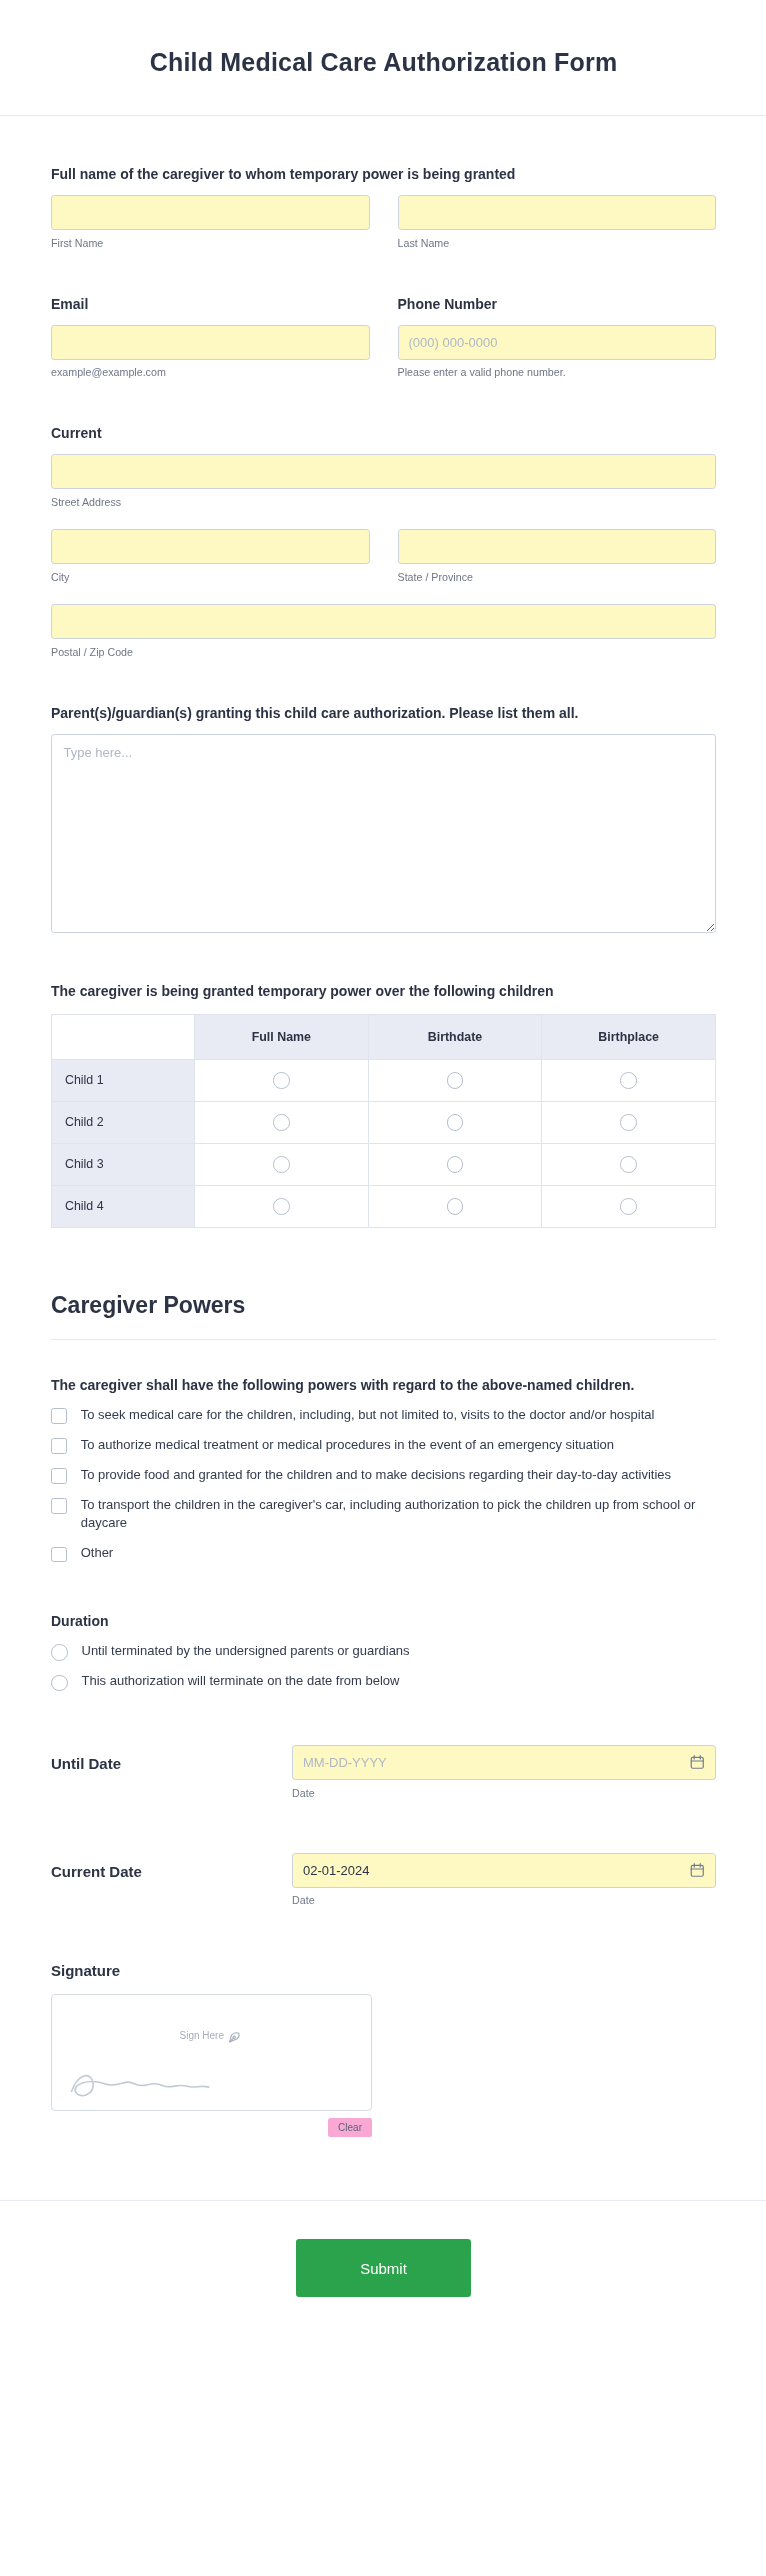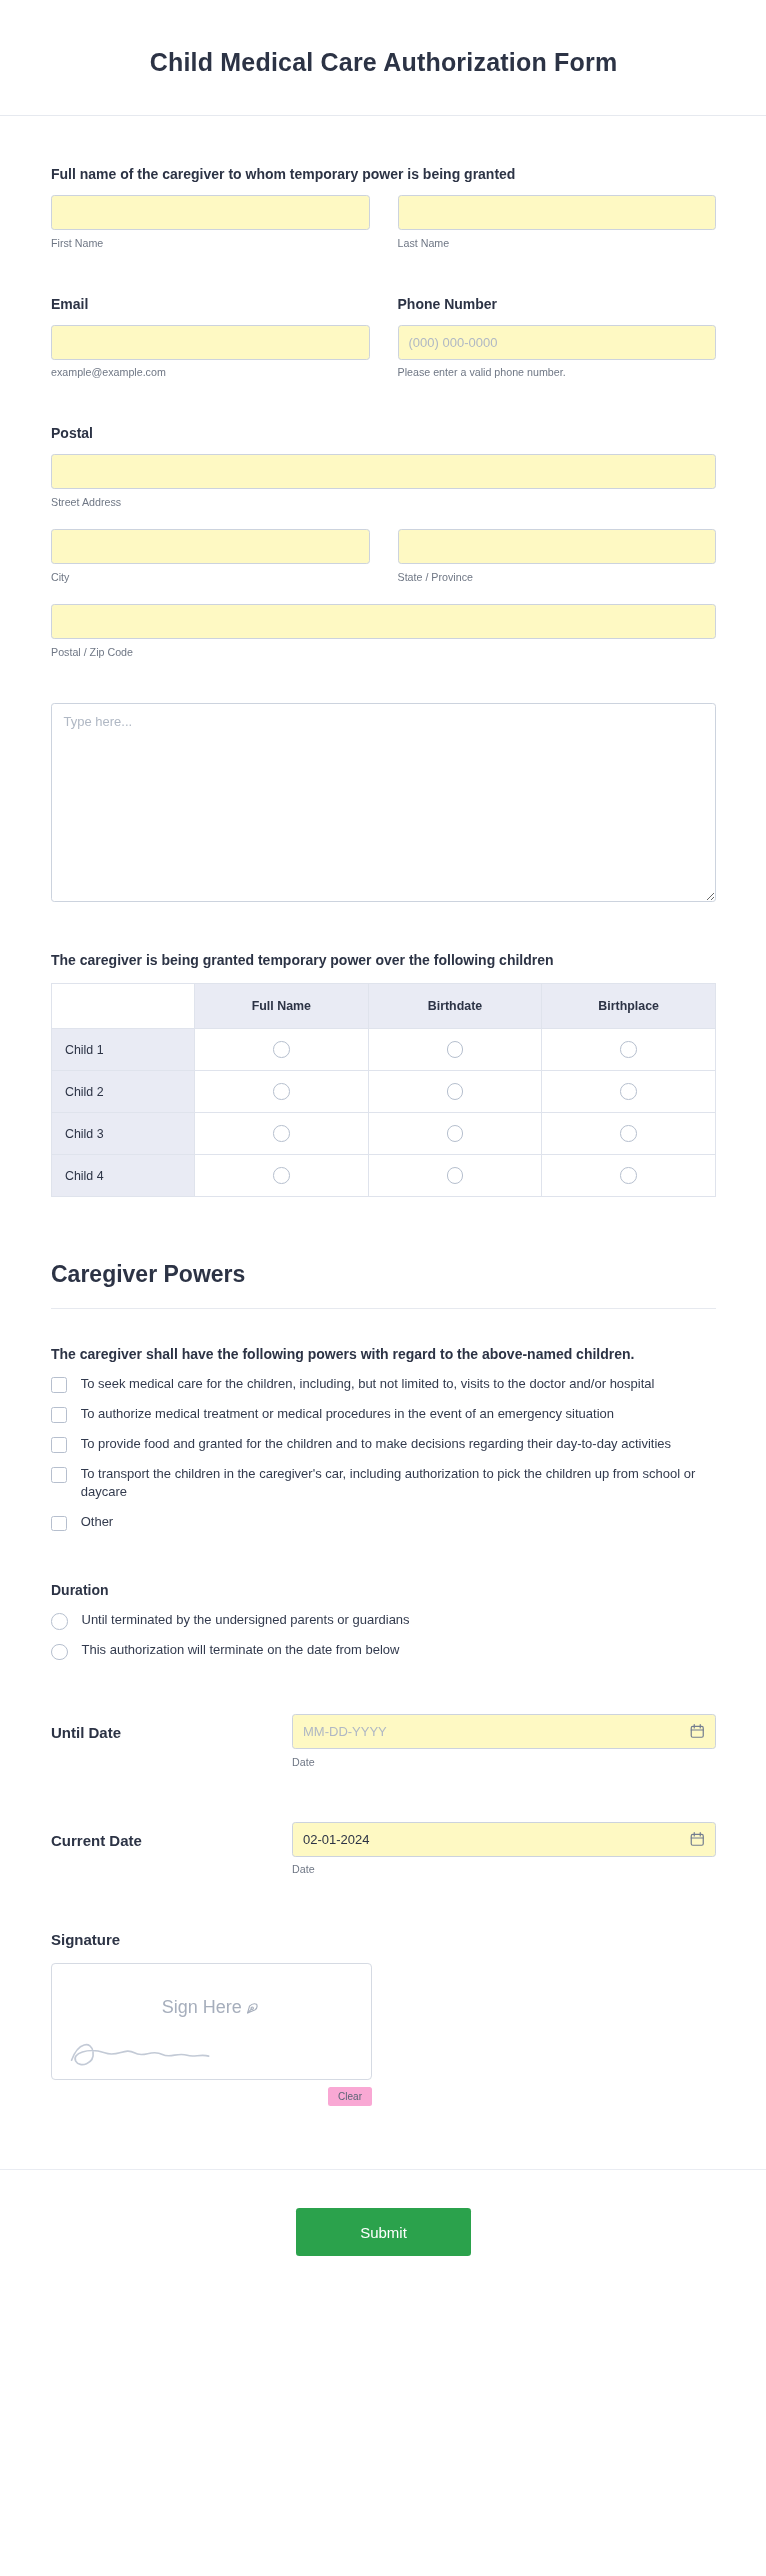--- a/index.html
+++ b/index.html
@@ -54,28 +54,28 @@
   .date-q { display: grid; grid-template-columns: 241px 1fr; align-items: start; margin-bottom: 54px; }
   .date-q .q-label { margin: 0; padding-top: 8.2px; font-size: 15px; }
   .date-wrap { position: relative; }
   .date-wrap input { padding-right: 38px; }
   .cal-btn { position: absolute; right: 10px; top: 50%; transform: translateY(-50%); width: 18px; height: 18px; display: flex; align-items: center; justify-content: center; cursor: pointer; background: none; border: none; }
 
   
   .sig-q { margin-bottom: 0; }
   .sig-q .q-label { font-size: 15px; }
   .sig-box { width: 321px; height: 117px; border: 0.8px solid #d5dae3; border-radius: 4.1px; position: relative; margin-top: 11.5px; cursor: crosshair; background: #fff; }
-  .sig-placeholder { position: absolute; top: 33px; left: 0; right: 0; display: flex; justify-content: center; align-items: center; gap: 3px; color: #a6aebc; font-size: 18px; pointer-events: none; }
+  .sig-placeholder { position: absolute; top: 33px; left: 0; right: 0; display: flex; justify-content: center; align-items: center; gap: 3px; color: #a6aebc; font-size: 10px; pointer-events: none; }
   .sig-stroke { position: absolute; left: 8.2px; bottom: 6.6px; pointer-events: none; }
   .sig-actions { width: 321px; text-align: right; margin-top: 7.4px; }
   .clear-btn { display: inline-block; background: #f9a8d4; color: #5b6475; font-family: "Liberation Sans", sans-serif; font-size: 10px; border: none; border-radius: 2.5px; padding: 4.1px 10px; cursor: pointer; }
 
   
   .submit-area { border-top: 0.8px solid #e9ecf2; margin-top: 63px; padding: 38px 0 49px; text-align: center; }
-  .submit-btn { background: #2ba24c; color: #ffffff; font-family: "Liberation Sans", sans-serif; font-size: 15px; font-weight: 500; border: none; border-radius: 3.3px; width: 175px; height: 48px; cursor: pointer; }
+  .submit-btn { background: #2ba24c; color: #ffffff; font-family: "Liberation Sans", sans-serif; font-size: 15px; font-weight: 500; border: none; border-radius: 3.3px; width: 175px; height: 58px; cursor: pointer; }
 </style>
 </head>
 <body>
 
 <div class="page">
 
   <div class="form-header">
     <h1>Child Medical Care Authorization Form</h1>
   </div>
 
@@ -104,21 +104,21 @@
         </div>
         <div class="col">
           <div class="q-label">Phone Number</div>
           <input type="text" placeholder="(000) 000-0000" style="">
           <div class="sublabel">Please enter a valid phone number.</div>
         </div>
       </div>
     </div>
 
     <div class="q">
-      <div class="q-label">Postal</div>
+      <div class="q-label">Current</div>
       <div class="subfield">
         <input type="text" style="">
         <div class="sublabel">Street Address</div>
       </div>
       <div class="subfield">
         <div class="row">
           <div class="col">
             <input type="text" style="">
             <div class="sublabel">City</div>
           </div>
@@ -128,20 +128,21 @@
           </div>
         </div>
       </div>
       <div class="subfield last">
         <input type="text" style="">
         <div class="sublabel">Postal / Zip Code</div>
       </div>
     </div>
 
     <div class="q">
+      <div class="q-label">Parent(s)/guardian(s) granting this child care authorization. Please list them all.</div>
       <textarea placeholder="Type here..." style=""></textarea>
     </div>
 
     <div class="q">
       <div class="q-label">The caregiver is being granted temporary power over the following children</div>
       <table class="matrix">
         <colgroup>
           <col style="width:143px">
             <col>
             <col>

